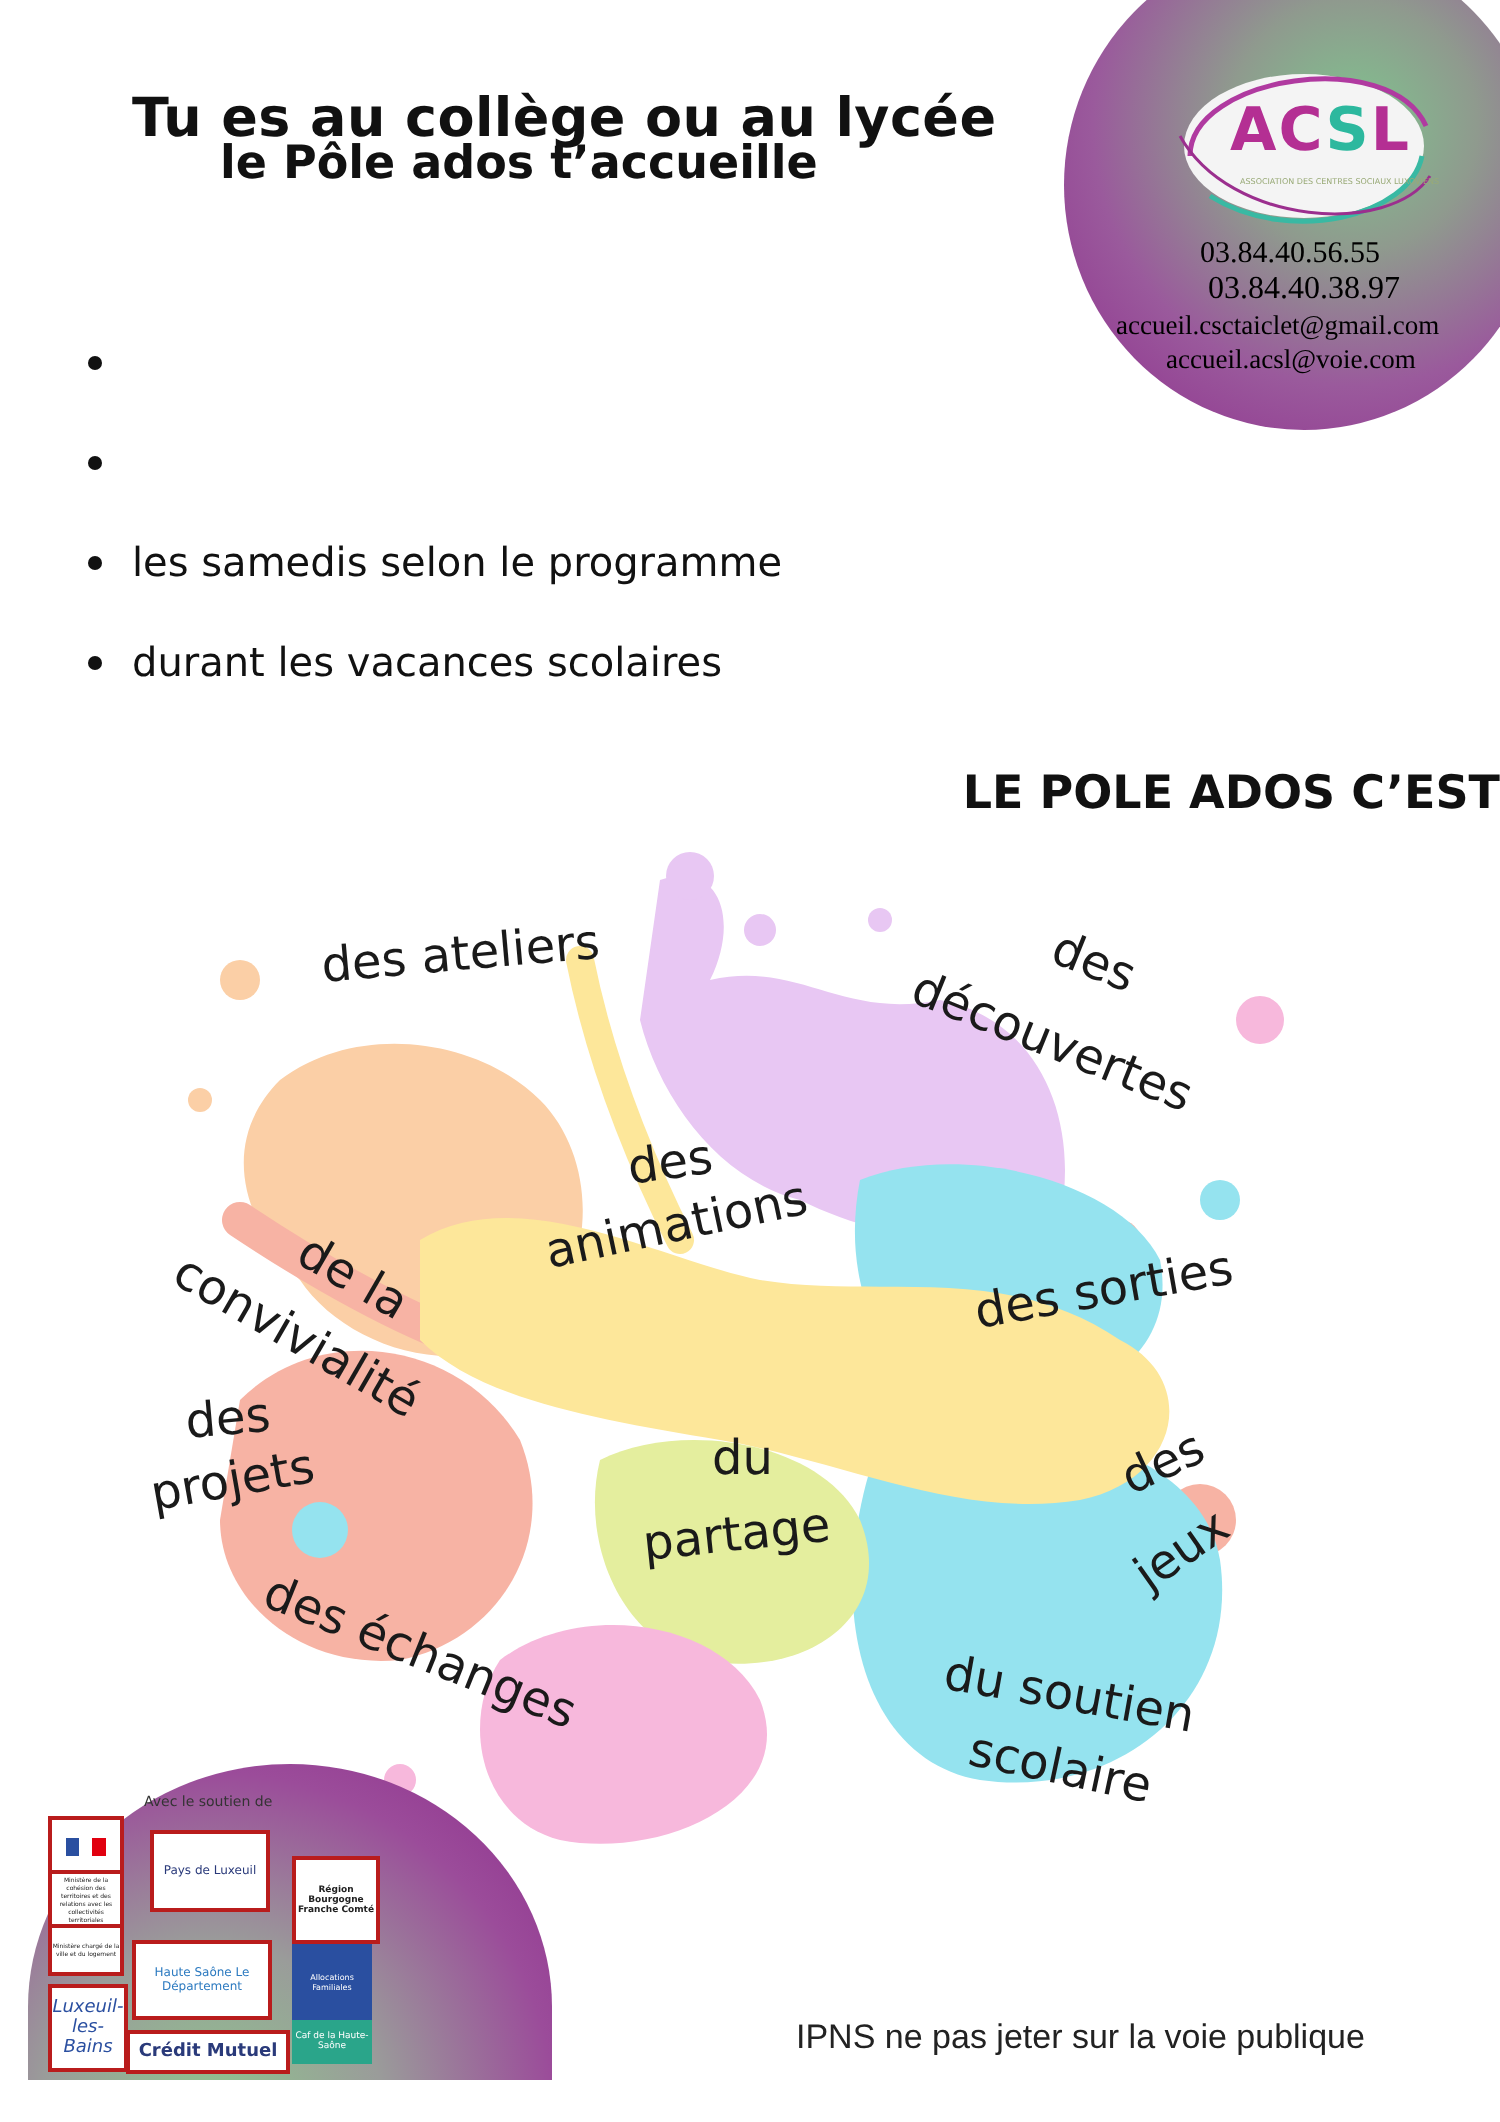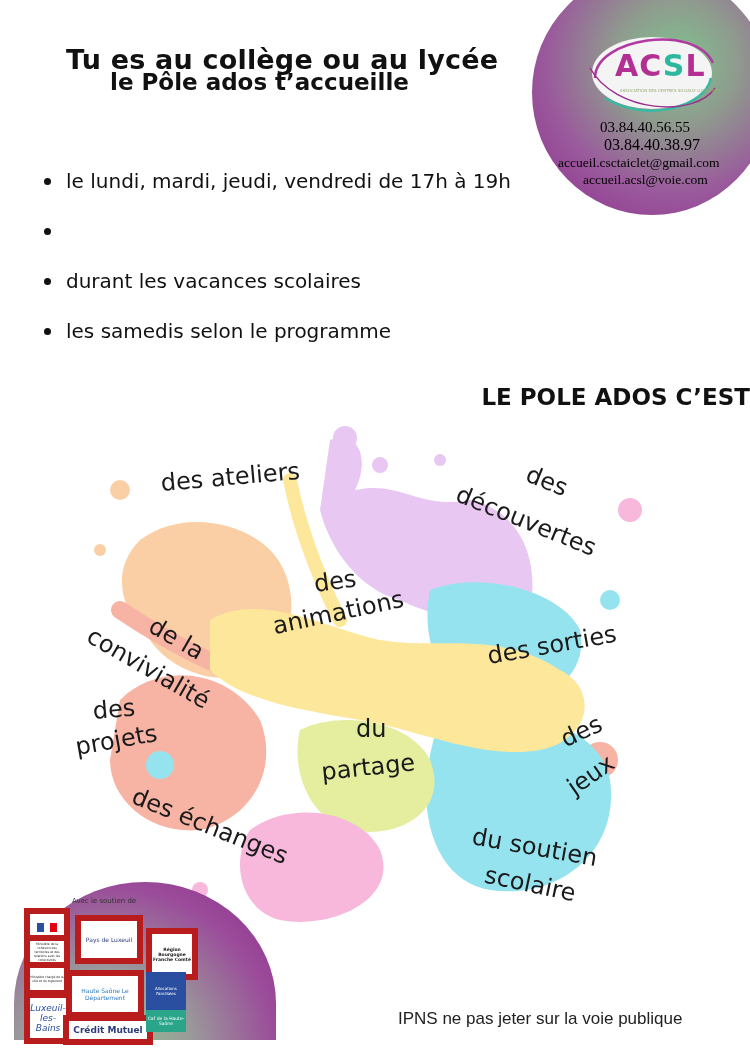--- a/index.html
+++ b/index.html
@@ -31,21 +31,21 @@
   .section-title { left:0; width:750px; top:384px; text-align:right; font-size:23px; font-weight:bold; }
 
   
   .splash { left:0; top:420px; width:750px; height:520px; }
   .word { position:absolute; font-size:24px; color:#1a1a1a; white-space:nowrap; transform-origin:left bottom; }
 
   
   .sponsor-bg { left:14px; top:882px; width:262px; height:270px; border-radius:50% 50% 0 0 / 45% 45% 0 0;
                 background: radial-gradient(circle at 35% 65%, #8ec58d 0%, #9a9c9a 35%, #9b4c9a 70%, #8c2a8a 100%); }
   .sponsor-caption { left:72px; top:897px; font-size:7px; color:#333; }
-  .logo-box { background:#fff; border:6px solid #b91c1c; font-size:7px; color:#222; display:flex; align-items:center; justify-content:center; text-align:center; overflow:hidden; }
+  .logo-box { background:#fff; border:2px solid #b91c1c; font-size:7px; color:#222; display:flex; align-items:center; justify-content:center; text-align:center; overflow:hidden; }
   .ipns { left:398px; top:1009px; font-family:"Liberation Sans", sans-serif; font-size:17px; color:#222; white-space:nowrap; }
 </style>
 </head>
 <body>
 
 <div class="abs title1">Tu es au collège ou au lycée</div>
 <div class="abs title2">le Pôle ados t’accueille</div>
 
 <div class="abs contact"></div>
 <svg class="abs" style="left:585px;top:28px" width="135" height="90">
@@ -55,24 +55,24 @@
   <path d="M5 40 C 30 85, 110 90, 130 60" stroke="#9b2f8e" stroke-width="1.5" fill="none"></path>
 </svg>
 <div class="abs logo-text"><span>AC</span><span class="s">S</span><span>L</span></div>
 <div class="abs logo-sub">ASSOCIATION DES CENTRES SOCIAUX LUXOVIENS</div>
 <div class="abs contact-line ph1">03.84.40.56.55</div>
 <div class="abs contact-line ph2">03.84.40.38.97</div>
 <div class="abs contact-line em1">accueil.csctaiclet@gmail.com</div>
 <div class="abs contact-line em2">accueil.acsl@voie.com</div>
 
 <ul class="abs sched">
-  <li><span class="bullet"></span><span>le lundi, mardi, jeudi, vendredi de 17h à 19h</span></li>
   <li><span class="bullet"></span></li>
+  <li><span class="bullet"></span></li>
+  <li><span class="bullet"></span><span>les samedis selon le programme</span></li>
   <li><span class="bullet"></span><span>durant les vacances scolaires</span></li>
-  <li><span class="bullet"></span><span>les samedis selon le programme</span></li>
 </ul>
 
 <div class="abs section-title">LE POLE ADOS C’EST</div>
 
 <svg class="abs splash" viewBox="0 0 750 520">
 
   <path d="M330 20 C360 10 370 40 355 70 C400 60 420 90 470 80 C520 90 540 140 530 190 C500 210 440 200 400 180 C360 170 330 130 320 90 Z" fill="#e8c7f3"></path>
   <circle cx="345" cy="18" r="12" fill="#e8c7f3"></circle>
     <circle cx="380" cy="45" r="8" fill="#e8c7f3"></circle>
     <circle cx="440" cy="40" r="6" fill="#e8c7f3"></circle>

